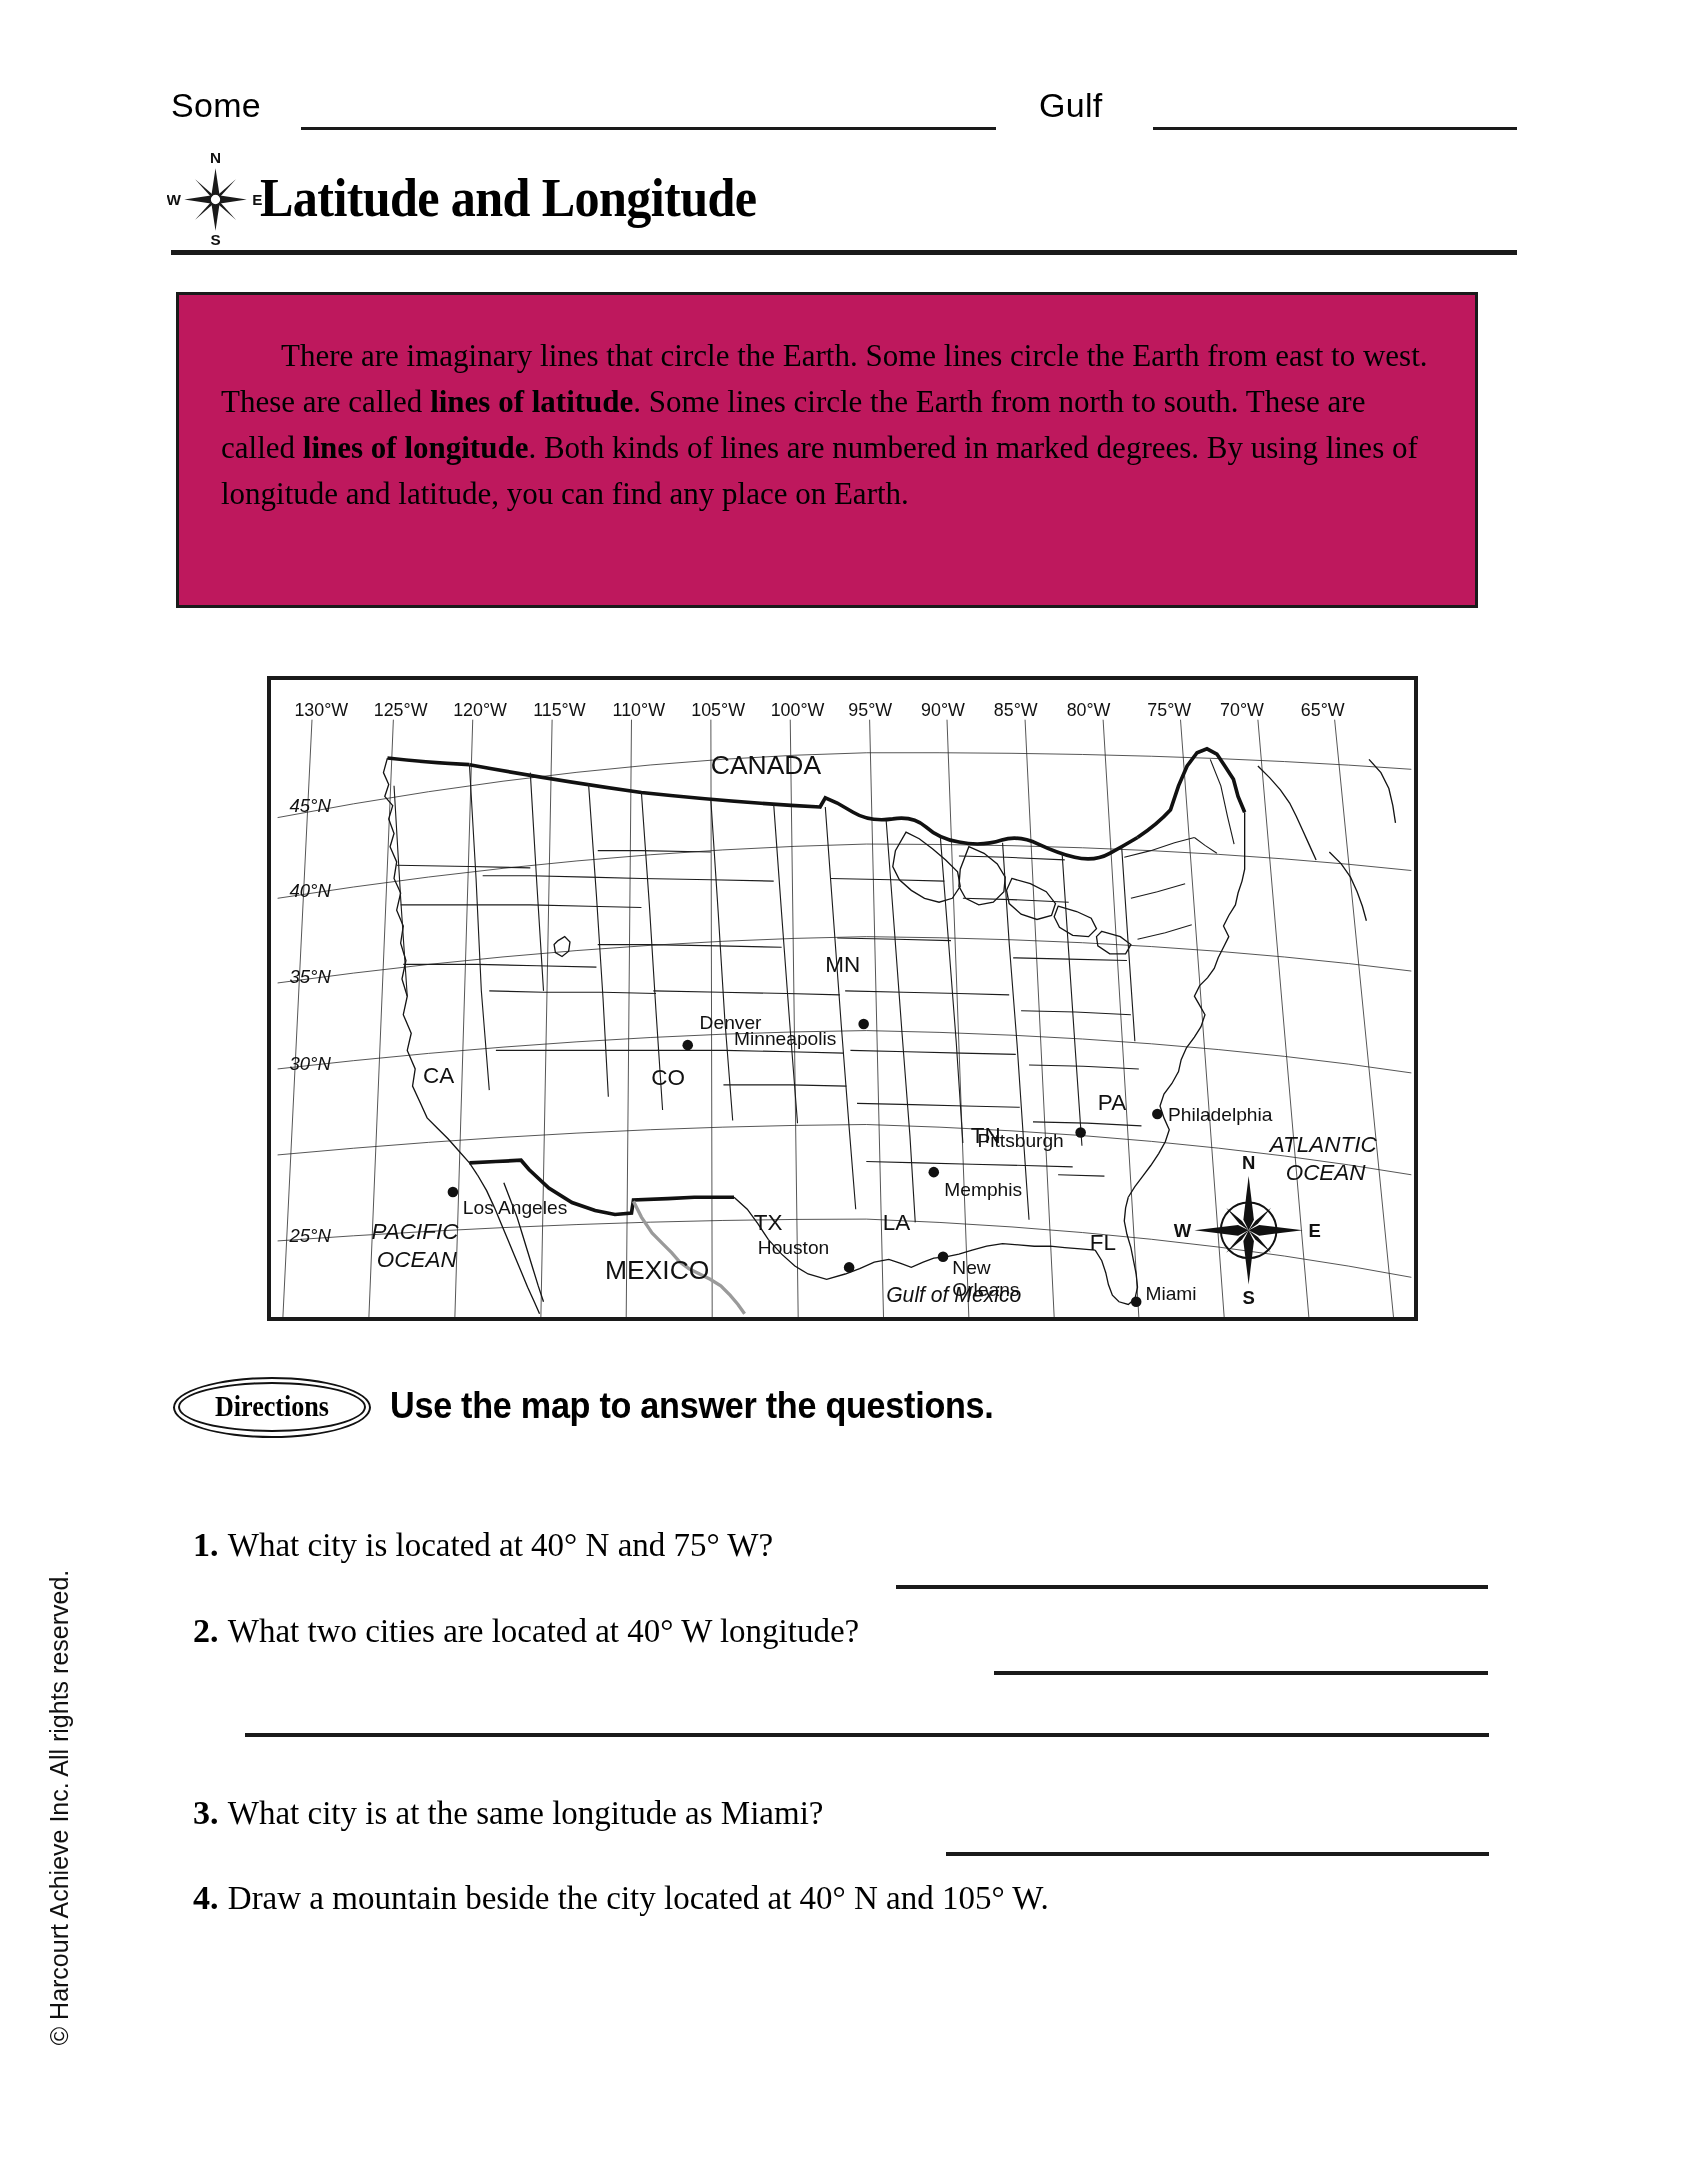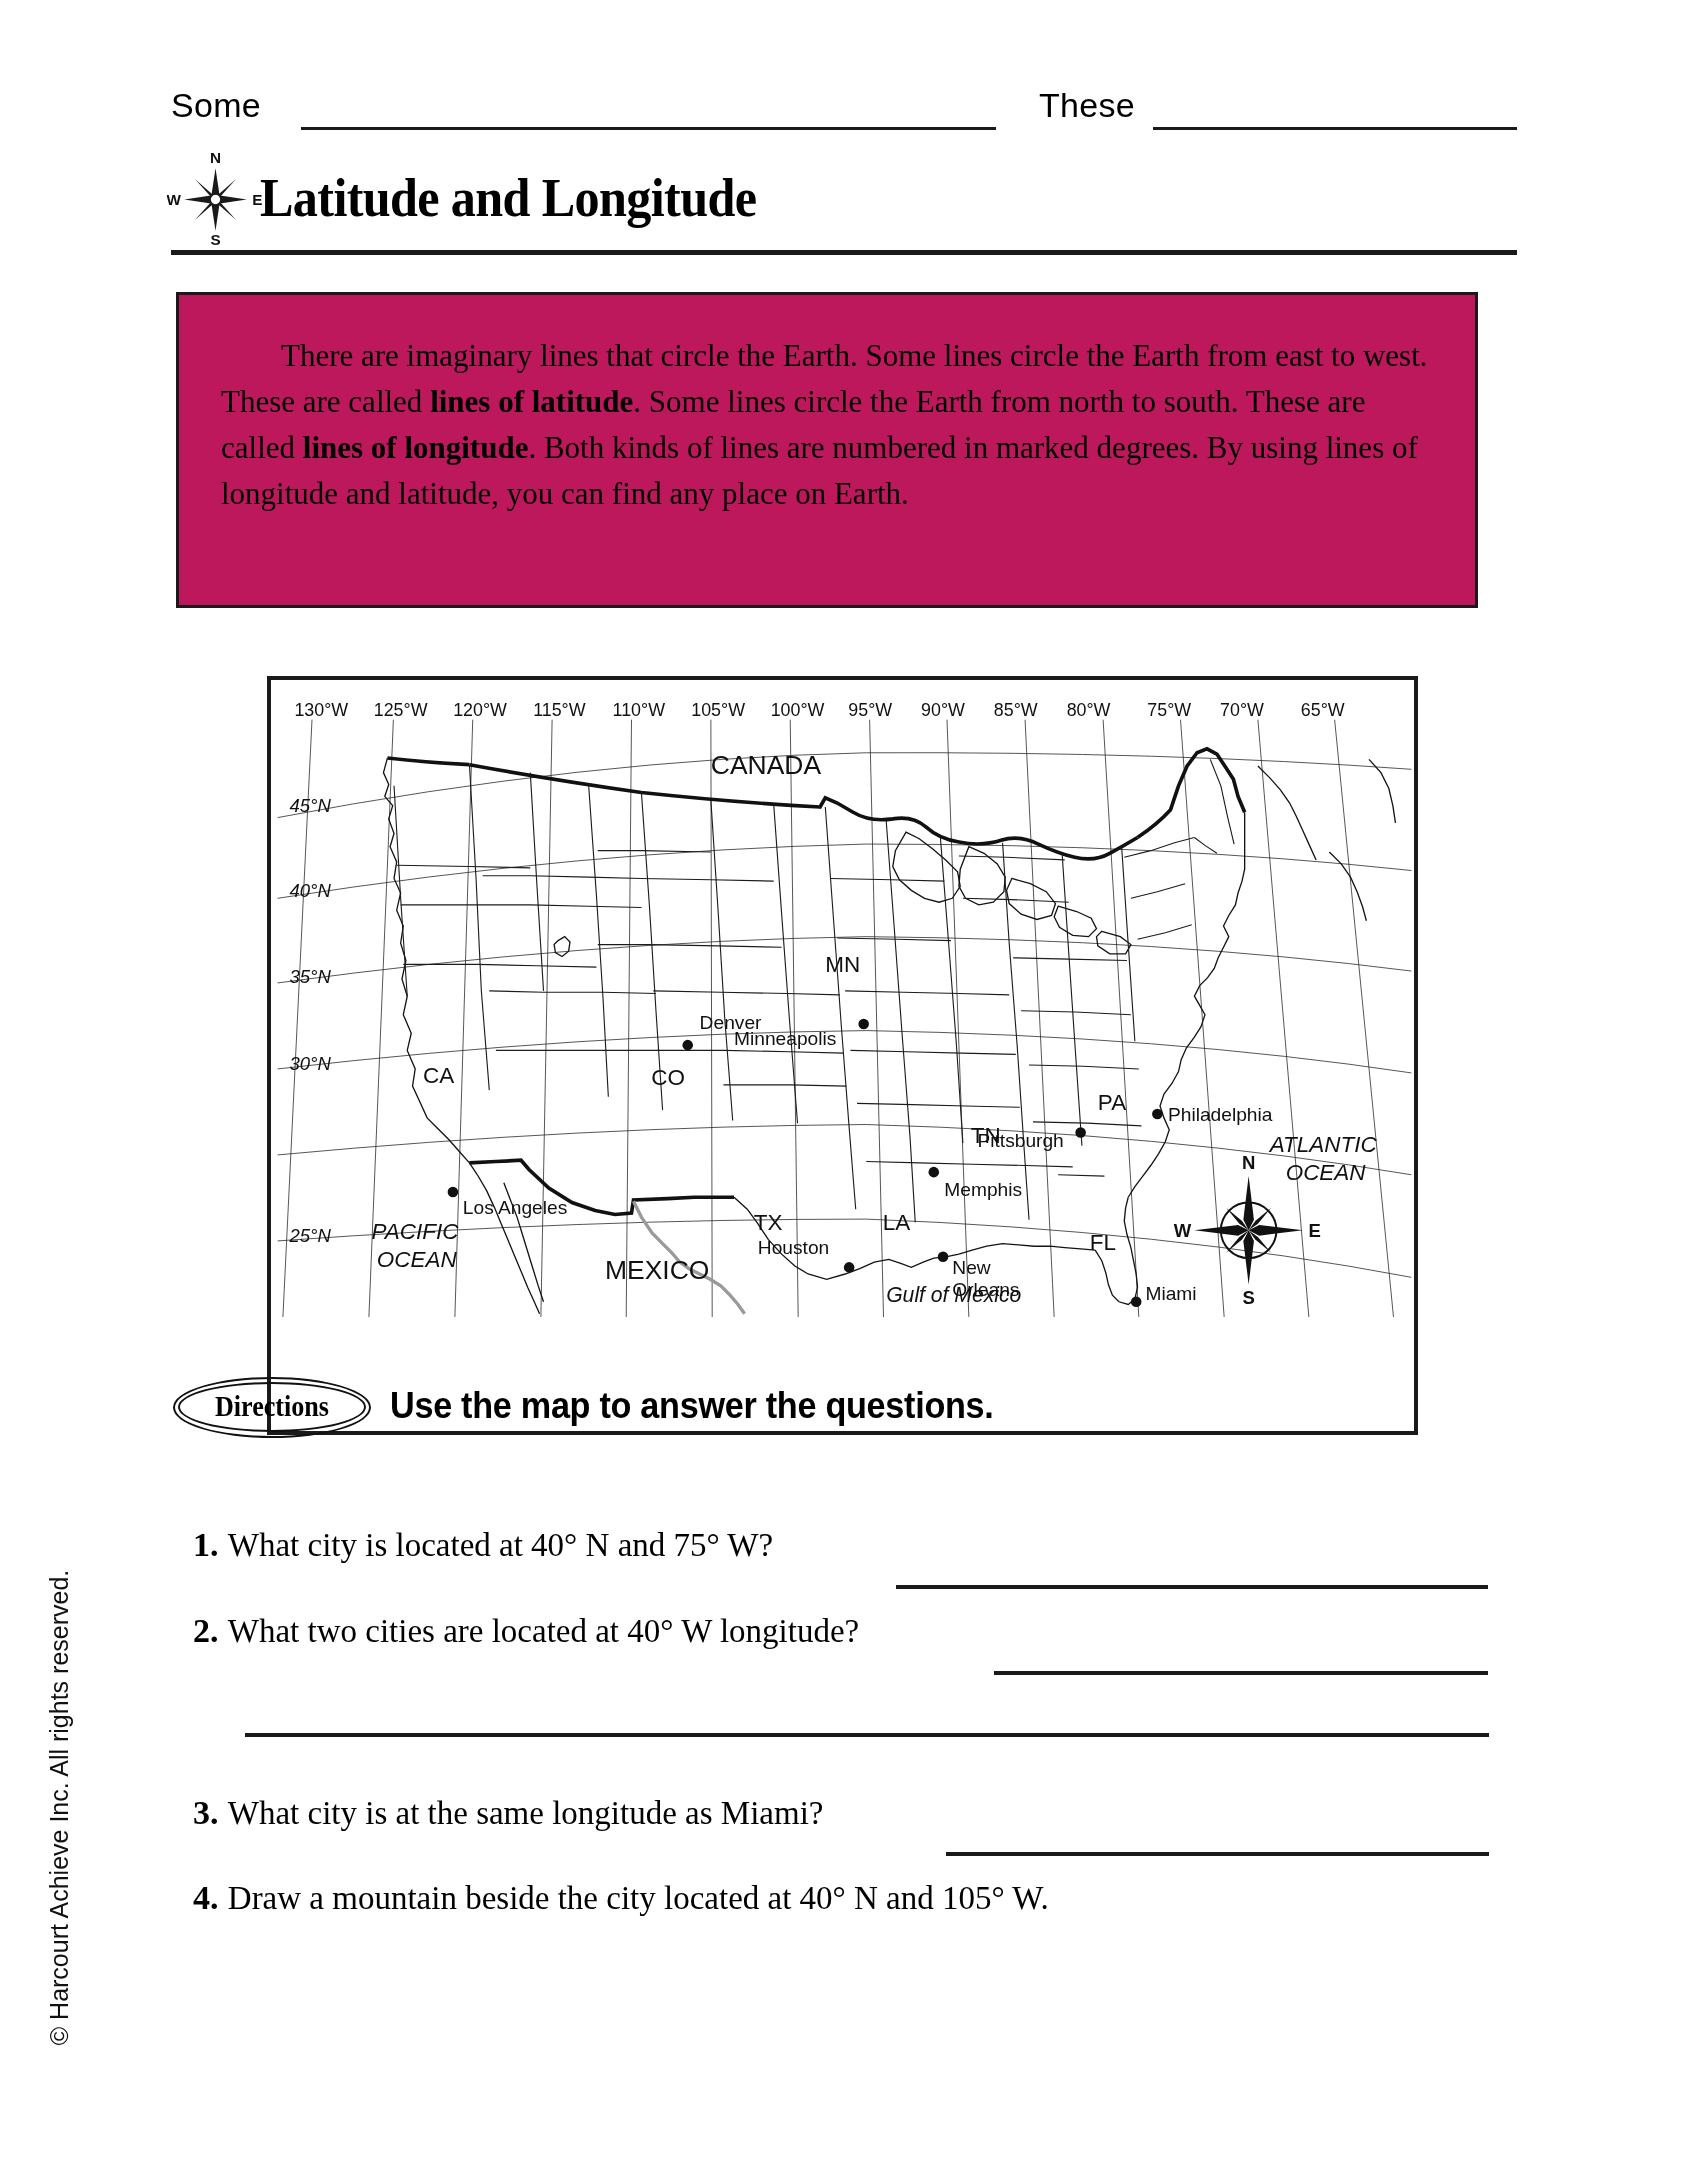--- a/index.html
+++ b/index.html
@@ -23,21 +23,21 @@
   #page-title{left:260px;top:167px;font-family:"Liberation Serif",serif;font-size:54px;font-weight:bold;
               letter-spacing:-0.7px;transform:scaleX(.93);transform-origin:left top;white-space:nowrap;}
   #title-rule{left:171px;top:250px;width:1346px;height:4.6px;}
 
   
   #intro-box{left:176px;top:292px;width:1302px;height:316px;border:3.3px solid #1a1a1a;background:#be185d;box-sizing:border-box;}
   #intro-text{position:absolute;left:42px;top:38px;width:1221px;font-size:31px;line-height:1.48;text-indent:60px;text-align:left;}
   #intro-text b{font-weight:bold;}
 
   
-  #map-frame{left:267px;top:676px;width:1151px;height:759px;border:4px solid #1a1a1a;background:#fff;box-sizing:border-box;}
+  #map-frame{left:267px;top:676px;width:1151px;height:645px;border:4px solid #1a1a1a;background:#fff;box-sizing:border-box;}
   #map-svg{position:absolute;left:0;top:0;}
   .lon-lab{font-family:"Liberation Sans",sans-serif;font-size:27px;fill:#111;text-anchor:middle;}
   .lat-lab{font-family:"Liberation Sans",sans-serif;font-size:28px;fill:#111;font-style:italic;}
   .city-lab{font-family:"Liberation Sans",sans-serif;font-size:29px;fill:#111;}
   .state-lab{font-family:"Liberation Sans",sans-serif;font-size:34px;fill:#111;}
   .country-lab{font-family:"Liberation Sans",sans-serif;font-size:40px;fill:#111;}
   .ocean-lab{font-family:"Liberation Sans",sans-serif;font-size:34px;fill:#111;font-style:italic;}
   .gulf-lab{font-family:"Liberation Sans",sans-serif;font-size:32px;fill:#111;font-style:italic;}
   .cr-lab{font-family:"Liberation Sans",sans-serif;font-size:28px;font-weight:bold;fill:#111;}
   .grid{stroke:#2a2a2a;stroke-width:1.2;fill:none;}
@@ -74,21 +74,21 @@
   
   #copyright{left:-238px;top:1793px;width:595px;
        font-family:"Liberation Sans",sans-serif;font-size:25px;color:#111;
        transform:rotate(-90deg);transform-origin:center center;text-align:center;white-space:nowrap;}
 </style>
 </head>
 <body>
 
 <div class="abs" id="name-label">Some</div>
 <div class="abs rule" id="name-rule"></div>
-<div class="abs" id="date-label">These</div>
+<div class="abs" id="date-label">Gulf</div>
 <div class="abs rule" id="date-rule"></div>
 
 <div class="abs" id="title-compass">
   <svg width="97" height="97" viewBox="0 0 146 146">
     <g fill="#1a1a1a">
       <path d="M73 26 L79 66 L73 73 L67 66 Z"></path>
       <path d="M73 120 L67 80 L73 73 L79 80 Z"></path>
       <path d="M26 73 L66 67 L73 73 L66 79 Z"></path>
       <path d="M120 73 L80 79 L73 73 L80 67 Z"></path>
       <path d="M42 42 L69 66 L73 73 L66 69 Z"></path>

